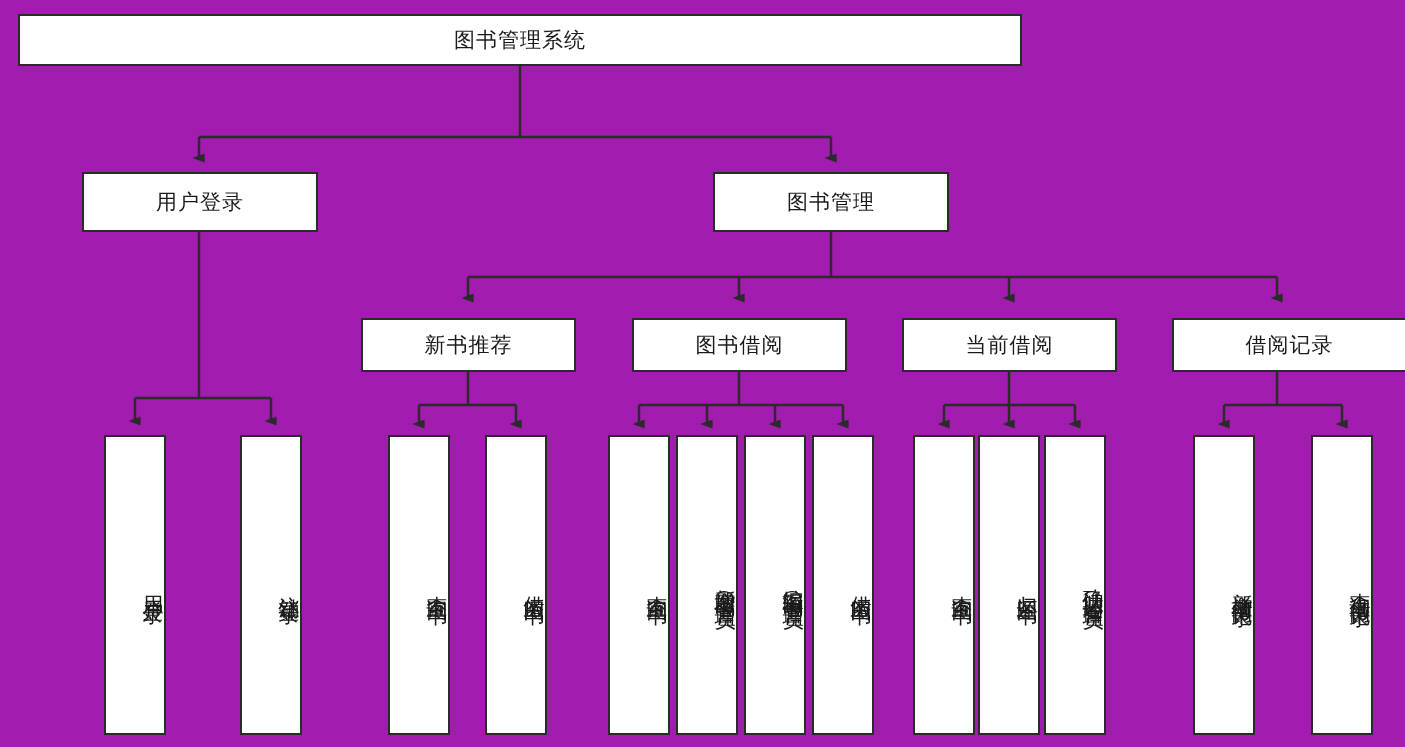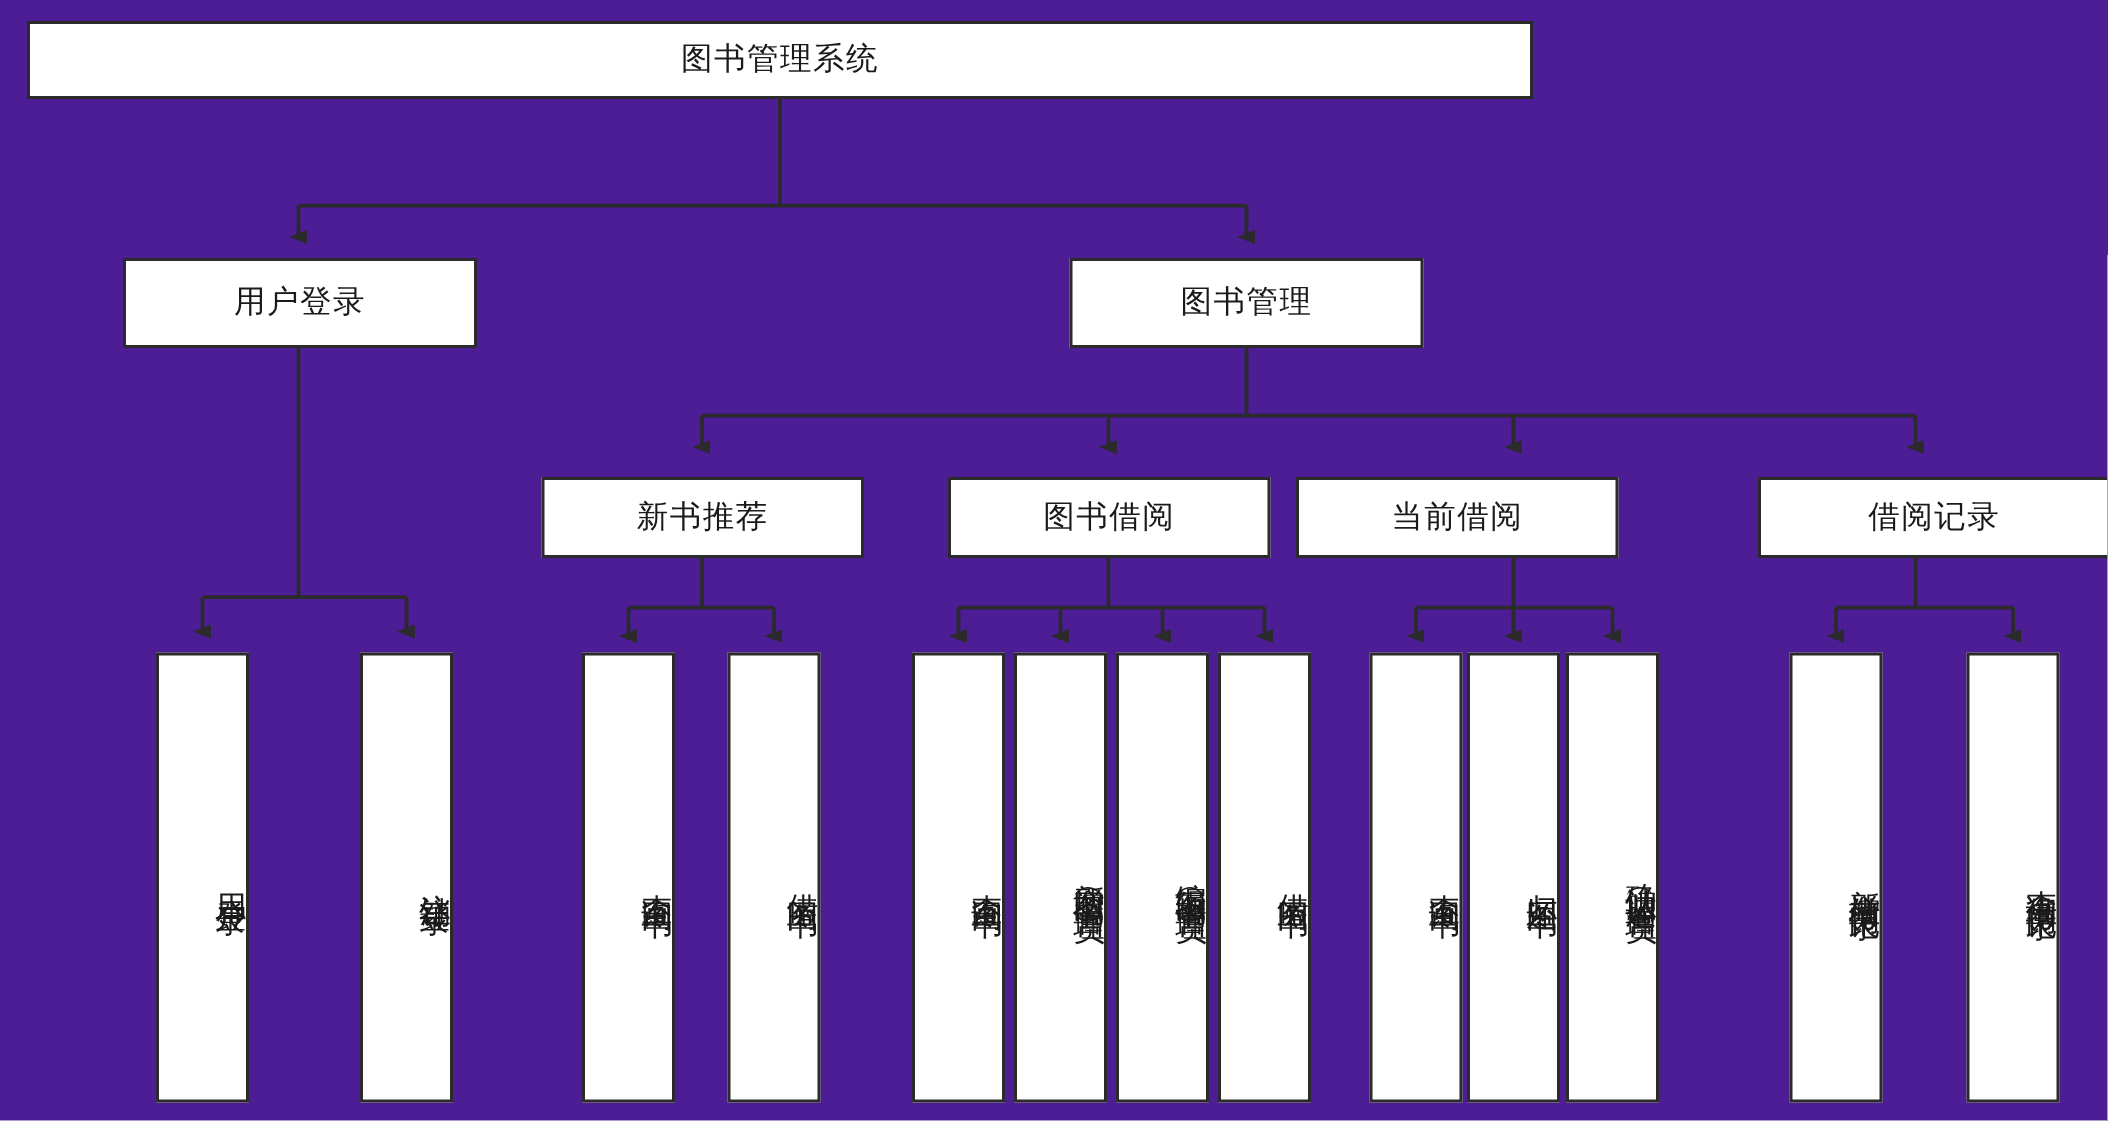--- a/index.html
+++ b/index.html
@@ -4,21 +4,21 @@
 <style>
   html,body{margin:0;padding:0;background:#fdfdfd;}
   body{
     font-family:"Liberation Sans","DejaVu Sans",sans-serif;
     color:#1a1a1a;
   }
   #canvas{
     position:relative;
     width:1405px;
     height:747px;
-    background:#4c1d95;
+    background:#a21caf;
     overflow:hidden;
   }
   svg.connectors{
     position:absolute;
     left:0; top:0;
     width:1405px; height:747px;
     pointer-events:none;
   }
   .node{
     position:absolute;
@@ -134,21 +134,21 @@
   <div class="node h" style="left:713px;top:172px;width:236px;height:60px;">
     <span class="label">图书管理</span>
   </div>
 
   <div class="node h" style="left:361px;top:318px;width:215px;height:54px;">
     <span class="label">新书推荐</span>
   </div>
   <div class="node h" style="left:632px;top:318px;width:215px;height:54px;justify-content:center;">
     <span class="label">图书借阅</span>
   </div>
-  <div class="node h" style="left:864px;top:318px;width:215px;height:54px;">
+  <div class="node h" style="left:902px;top:318px;width:215px;height:54px;">
     <span class="label">当前借阅</span>
   </div>
   <div class="node h" style="left:1172px;top:318px;width:235px;height:54px;">
     <span class="label">借阅记录</span>
   </div>
 
   <div class="node v" style="left:104px;top:435px;width:62px;height:300px;">
     <span class="label">用户登录</span>
   </div>
   <div class="node v" style="left:240px;top:435px;width:62px;height:300px;">

